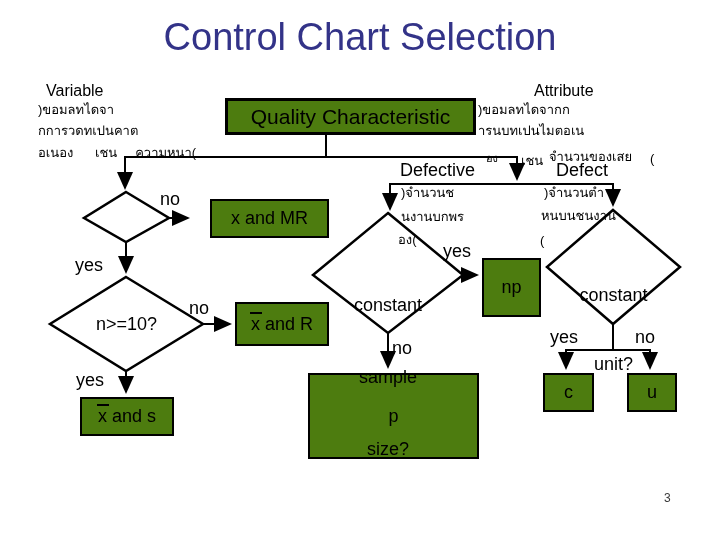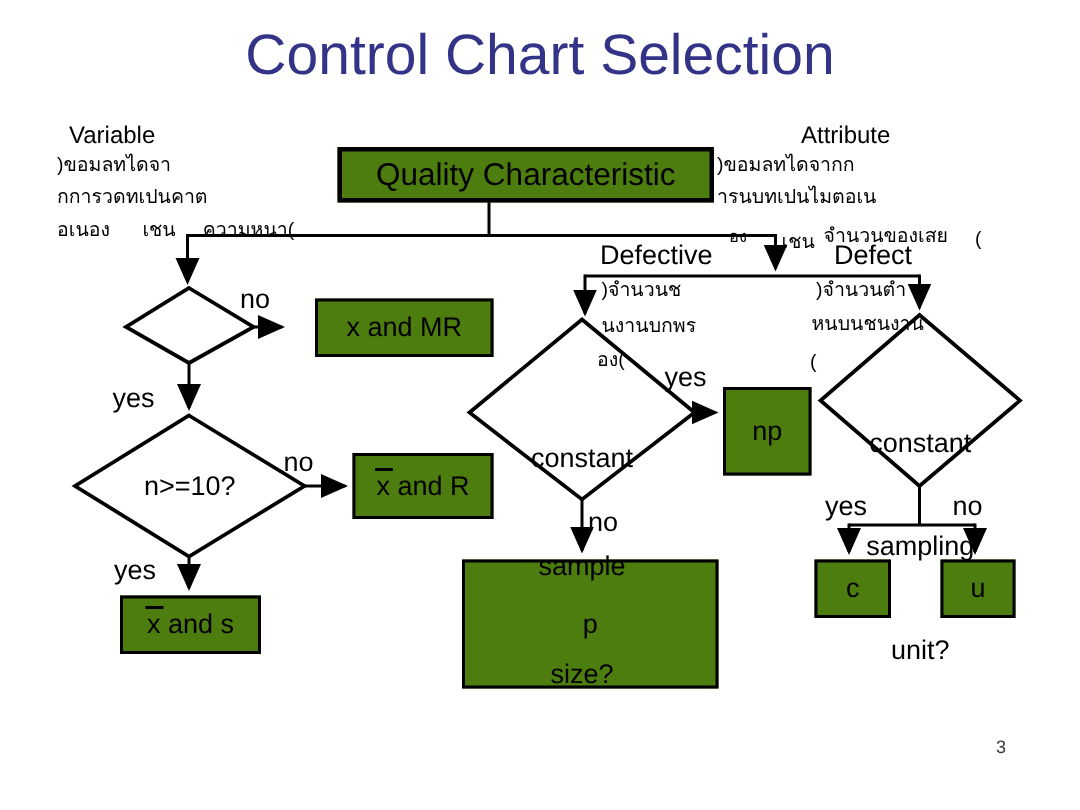--- a/index.html
+++ b/index.html
@@ -104,21 +104,20 @@
 
   <div class="t fs-flow ctr" style="left:50px;top:314px;width:153px;">n&gt;=10?</div>
 
   <div class="t fs-flow ctr" style="left:313px;top:245px;width:150px;line-height:24px;">
     <span class="dline">constant</span>
     <span class="dline">sample</span>
     <span class="dline">size?</span>
   </div>
   <div class="t fs-flow ctr" style="left:547px;top:238px;width:133px;line-height:23px;">
     <span class="dline">constant</span>
-    <span class="dline">sampling</span>
     <span class="dline">unit?</span>
   </div>
 
   <div class="t fs-flow" style="left:160px;top:189px;">no</div>
   <div class="t fs-flow" style="left:75px;top:255px;">yes</div>
   <div class="t fs-flow" style="left:189px;top:298px;">no</div>
   <div class="t fs-flow" style="left:76px;top:370px;">yes</div>
   <div class="t fs-flow" style="left:443px;top:241px;">yes</div>
   <div class="t fs-flow" style="left:392px;top:338px;">no</div>
   <div class="t fs-flow" style="left:550px;top:327px;">yes</div>

